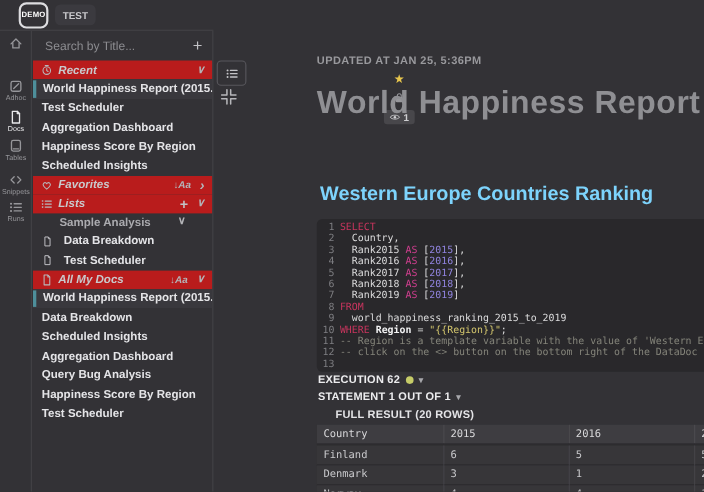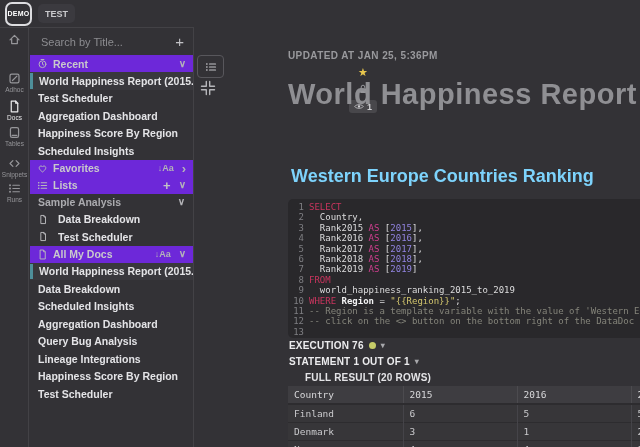--- a/index.html
+++ b/index.html
@@ -3,47 +3,47 @@
 <meta charset="utf-8">
 <style>
   html,body{margin:0;padding:0;}
   body{
     width:640px;height:447px;position:relative;overflow:hidden;
     background:#333236;font-family:"Liberation Sans",sans-serif;
     -webkit-font-smoothing:antialiased;
   }
   
   .topbar{position:absolute;left:0;top:0;width:194px;height:28px;box-sizing:border-box;
-    border-bottom:1px solid #434246;display:flex;align-items:center;gap:6px;padding-left:5px;}
+    border-bottom:1px solid #434246;display:flex;align-items:center;gap:6px;padding-left:17px;}
   .demo-badge{width:23px;height:20px;border:2px solid #dddde0;border-radius:7px;color:#fff;
     font-size:7px;font-weight:bold;display:flex;align-items:center;justify-content:center;letter-spacing:.2px;}
   .test-chip{height:19px;padding:0 7px;background:#3b3a3f;border-radius:5px;color:#c9c9cc;
     font-size:9px;font-weight:bold;display:flex;align-items:center;}
   
   .rail{position:absolute;left:0;top:28px;bottom:0;width:29px;border-right:1px solid #434246;box-sizing:border-box;}
   .rail-item{position:absolute;left:0;width:29px;text-align:center;color:#96969a;cursor:pointer;}
   .rail-item svg{width:13px;height:13px;display:block;margin:0 auto;}
   .rail-item .lbl{display:block;font-size:6.5px;margin-top:1px;}
   .rail-item.active{color:#e9e9eb;}
   
   .sidebar{position:absolute;left:30px;top:28px;bottom:0;width:164px;box-sizing:border-box;
     border-right:1px solid #434246;overflow:hidden;}
   .search-row{height:27px;display:flex;align-items:center;padding:0 9px;}
   .search-input{flex:1;min-width:0;background:transparent;border:none;outline:none;
     color:#e8e8ea;font-size:11px;font-family:"Liberation Sans",sans-serif;}
   .search-input::placeholder{color:#8c8c90;}
   .plus-btn{color:#c2c2c6;font-size:15px;line-height:1;cursor:pointer;}
-  .sec-header{height:17px;background:#6d28d9;display:flex;align-items:center;gap:5px;
-    padding:0 7px;color:#c9c9cc;font-size:10.5px;font-weight:bold;cursor:pointer;}
+  .sec-header{height:17px;background:#b91c1c;display:flex;align-items:center;gap:5px;
+    padding:0 7px;color:#c9c9cc;font-size:10.5px;font-weight:bold;cursor:pointer;font-style:italic;}
   .sec-header svg{width:11px;height:11px;color:#b8b8bc;}
   .hdr-right{margin-left:auto;display:flex;align-items:center;gap:8px;}
   .sort-ctl{font-size:9px;color:#b4b4b8;font-weight:bold;}
   .chev{color:#b4b4b8;font-size:10px;line-height:1;}
   .chev.right{font-size:13px;}
-  .sub-header{height:17px;display:flex;align-items:center;padding:0 8px;color:#ababaf;
+  .sub-header{height:17px;display:flex;align-items:center;padding:0 24px;color:#ababaf;
     font-size:10.5px;font-weight:bold;cursor:pointer;}
   .doc-item{height:17.5px;display:flex;align-items:center;padding:0 8px;color:#e4e4e7;
     font-size:10.5px;font-weight:bold;white-space:nowrap;overflow:hidden;position:relative;cursor:pointer;}
   .doc-item.selected{background:#39383d;}
   .doc-item.selected::before{content:"";position:absolute;left:0;top:1px;bottom:1px;width:3px;background:#4e8f9b;}
   .doc-item.selected{padding-left:9px;}
   .doc-item svg{width:10px;height:11px;margin-right:5px;flex:none;color:#c3c3c7;}
   
   .list-btn{position:absolute;left:197px;top:55px;width:25px;height:21px;border:1px solid #58575c;
     border-radius:4px;display:flex;align-items:center;justify-content:center;color:#c4c4c8;cursor:pointer;}
@@ -230,23 +230,20 @@
       <div class="doc-item">
         <span>Scheduled Insights</span>
       </div>
       <div class="doc-item">
         <span>Aggregation Dashboard</span>
       </div>
       <div class="doc-item">
         <span>Query Bug Analysis</span>
       </div>
       <div class="doc-item">
-        <span>Lineage Integrations</span>
-      </div>
-      <div class="doc-item">
         <span>Happiness Score By Region</span>
       </div>
       <div class="doc-item">
         <span>Test Scheduler</span>
       </div>
     </div>
 </div>
 
 <div class="list-btn">
   <svg viewBox="0 0 16 16" fill="none" stroke="currentColor" stroke-width="1.6" stroke-linecap="round">
@@ -294,21 +291,21 @@
       <div class="code-line"><span class="lineno">7</span><span class="tk-pl">  Rank2019 </span><span class="tk-as">AS</span><span class="tk-pl"> [</span><span class="tk-num">2019</span><span class="tk-pl">]</span></div>
       <div class="code-line"><span class="lineno">8</span><span class="tk-kw">FROM</span></div>
       <div class="code-line"><span class="lineno">9</span><span class="tk-pl">  world_happiness_ranking_2015_to_2019</span></div>
       <div class="code-line"><span class="lineno">10</span><span class="tk-kw">WHERE</span><span class="tk-pl"> </span><span class="tk-bold">Region</span><span class="tk-pl"> = </span><span class="tk-str">"{{Region}}"</span><span class="tk-pl">;</span></div>
       <div class="code-line"><span class="lineno">11</span><span class="tk-cm">-- Region is a template variable with the value of 'Western Europe'</span></div>
       <div class="code-line"><span class="lineno">12</span><span class="tk-cm">-- click on the &lt;&gt; button on the bottom right of the DataDoc to use it</span></div>
       <div class="code-line"><span class="lineno">13</span><span class="tk-pl"></span></div>
     </div>
 
   <div class="meta-row" style="top:340px">
-    <span>EXECUTION 76</span>
+    <span>EXECUTION 62</span>
     <span class="exec-dot"></span>
     <span class="caret">▾</span>
   </div>
   <div class="meta-row" style="top:356px">
     <span>STATEMENT 1 OUT OF 1</span>
     <span class="caret">▾</span>
   </div>
   <div class="result-label">FULL RESULT (20 ROWS)</div>
 
   <div class="table-wrap">

